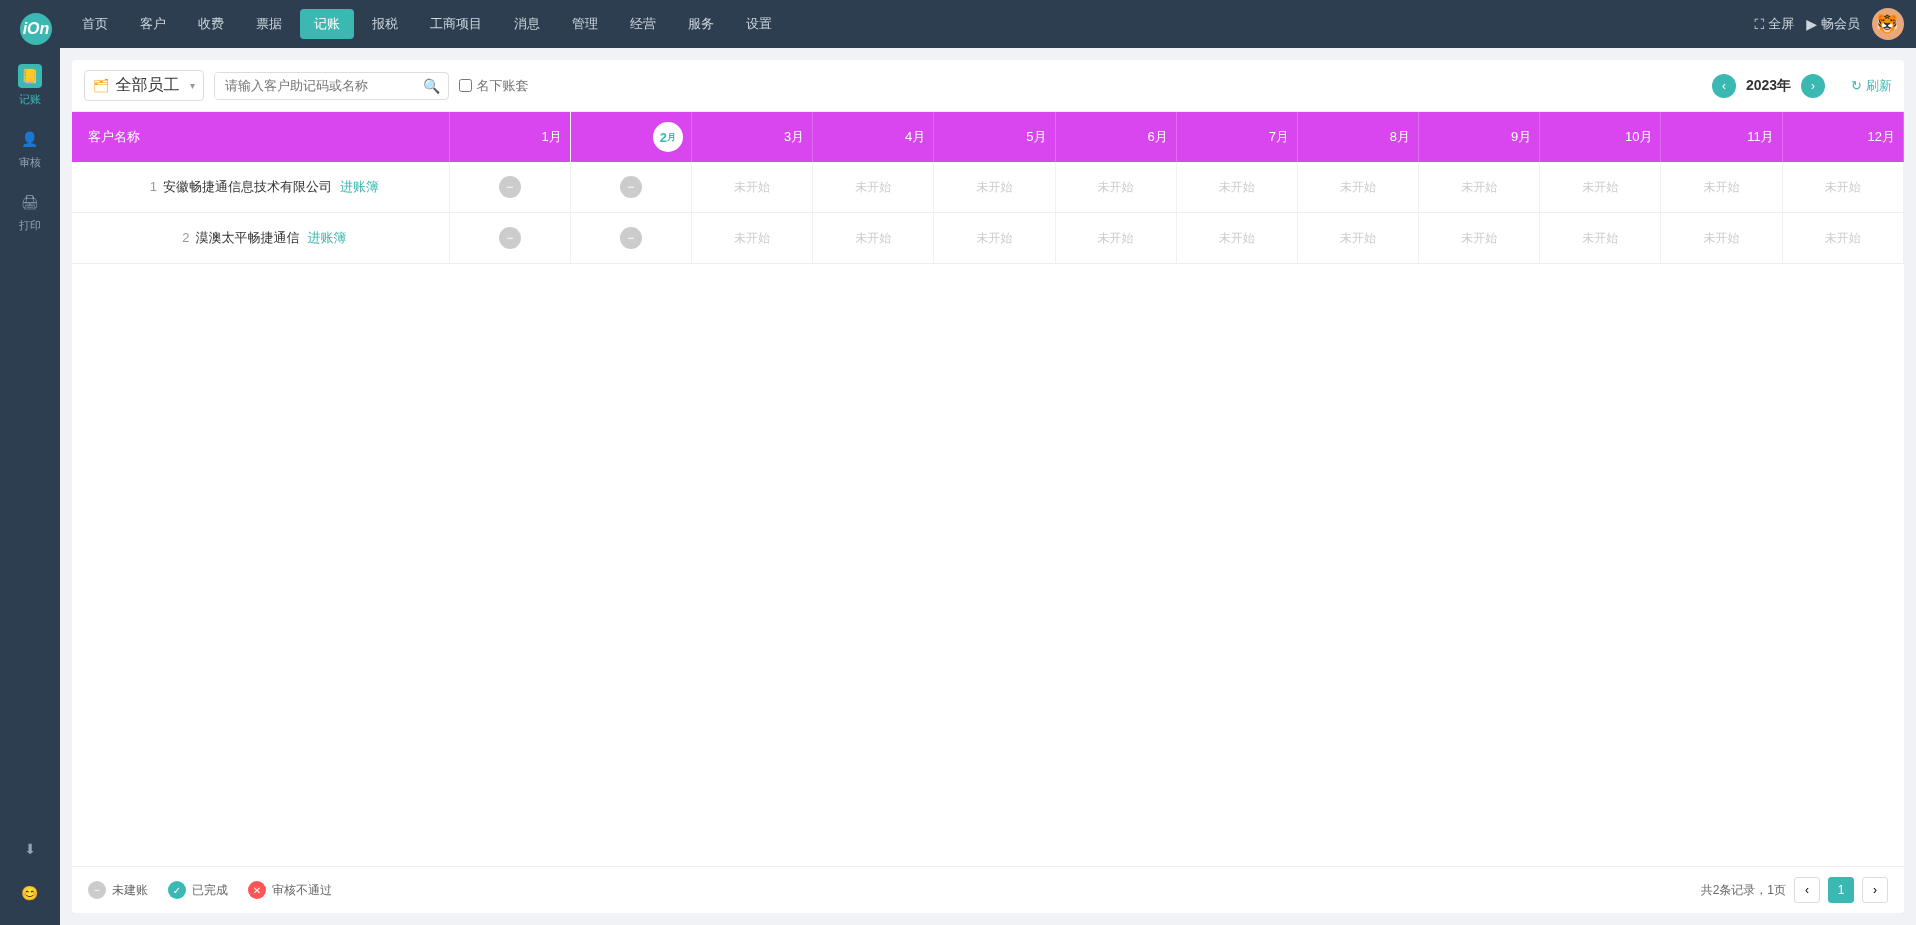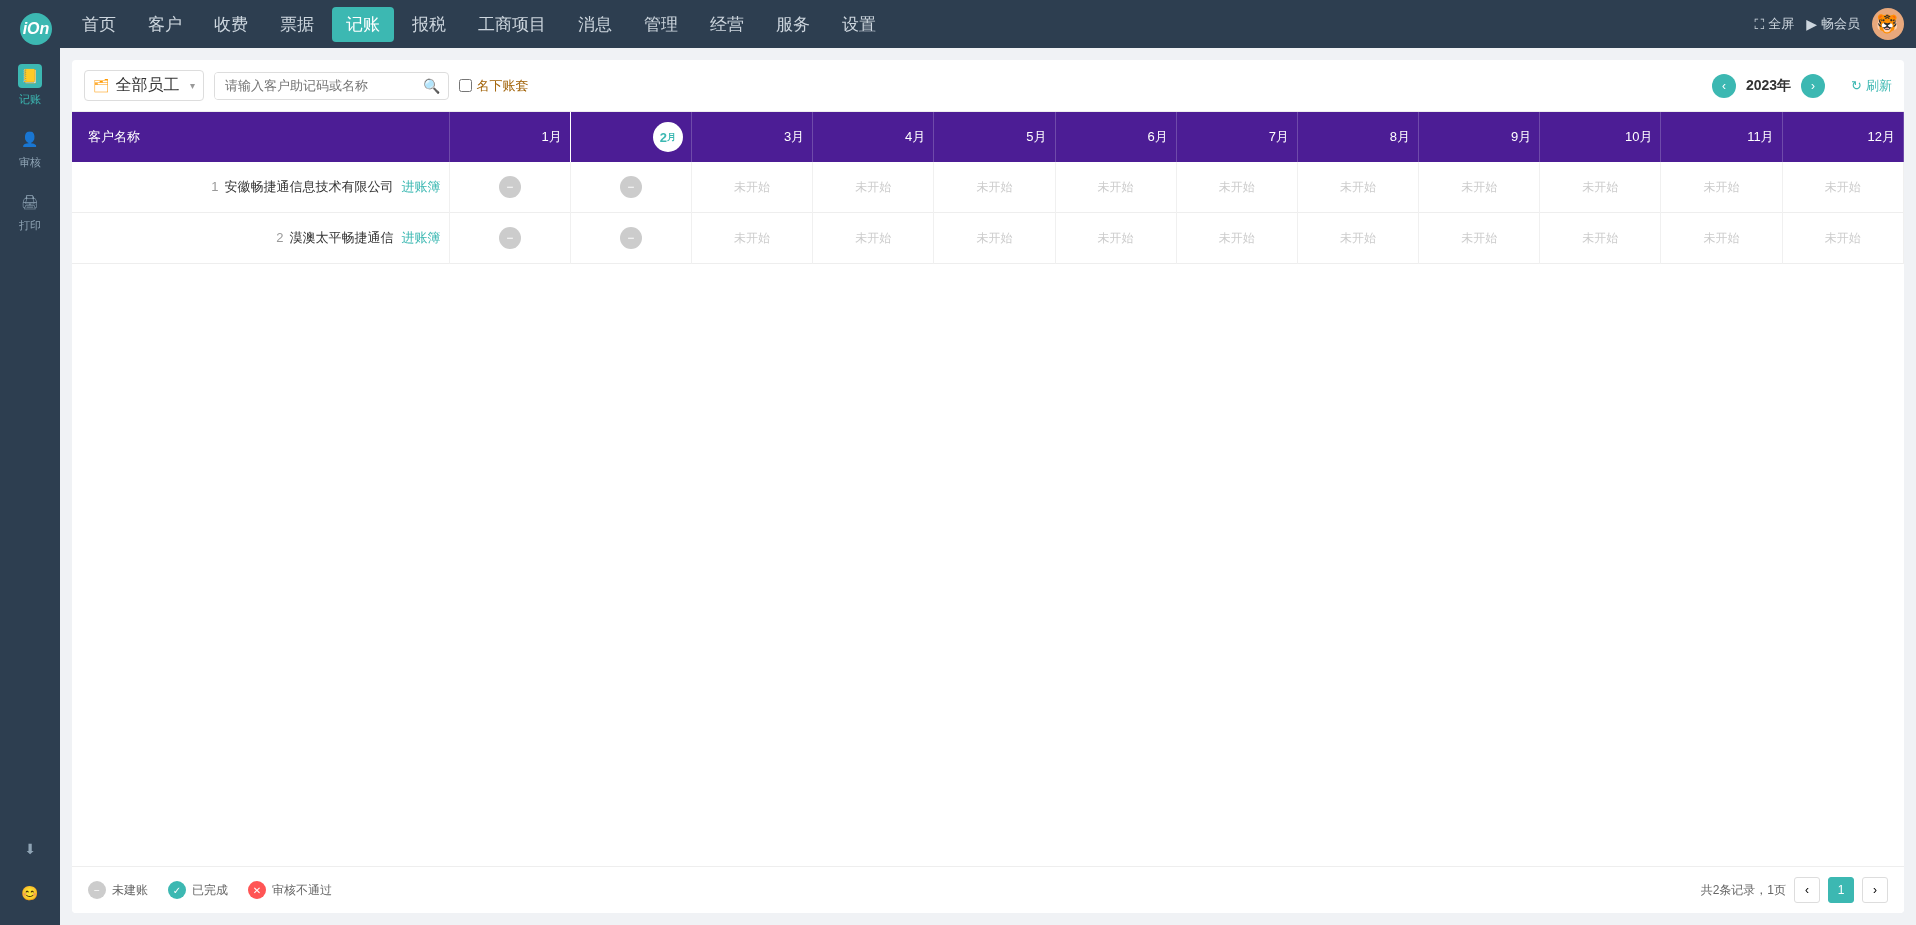--- a/index.html
+++ b/index.html
@@ -39,21 +39,21 @@
       display: flex;
       align-items: center;
       flex: 1;
       gap: 4px;
     }
     .nav-item {
       padding: 6px 14px;
       color: #cdd6de;
       cursor: pointer;
       border-radius: 4px;
-      font-size: 17px;
+      font-size: 13px;
       white-space: nowrap;
     }
     .nav-item.active {
       background: #3cb8b2;
       color: #fff;
     }
     .nav-right {
       display: flex;
       align-items: center;
       gap: 12px;
@@ -197,21 +197,21 @@
       color: #666;
       font-size: 14px;
     }
     .checkbox-wrap {
       display: flex;
       align-items: center;
       gap: 4px;
       cursor: pointer;
     }
     .checkbox-wrap input { cursor: pointer; }
-    .checkbox-wrap label { cursor: pointer; font-size: 13px; color: #a16207; }
+    .checkbox-wrap label { cursor: pointer; font-size: 13px; color: #737373; }
     .year-nav {
       display: flex;
       align-items: center;
       gap: 10px;
       margin-left: auto;
     }
     .year-nav .year-arrow {
       width: 24px;
       height: 24px;
       border-radius: 50%;
@@ -243,21 +243,21 @@
       flex: 1;
       overflow: auto;
       position: relative;
     }
     table {
       width: 100%;
       border-collapse: collapse;
       table-layout: fixed;
     }
     thead tr {
-      background: #4c1d95;
+      background: #d946ef;
       color: #fff;
     }
     thead th {
       padding: 10px 8px;
       text-align: right;
       font-weight: normal;
       font-size: 13px;
       border-right: 1px solid rgba(255,255,255,0.2);
     }
     thead th:first-child {
@@ -287,21 +287,21 @@
       border-bottom: 1px solid #eee;
     }
     tbody td {
       padding: 14px 8px;
       text-align: center;
       font-size: 13px;
       color: #666;
       border-right: 1px solid #f0f0f0;
     }
     tbody td:first-child {
-      text-align: right;
+      text-align: center;
       padding-left: 16px;
       color: #333;
     }
     .row-num {
       color: #999;
       margin-right: 6px;
     }
     .jinzhangpu-link {
       color: #3cb8b2;
       cursor: pointer;

